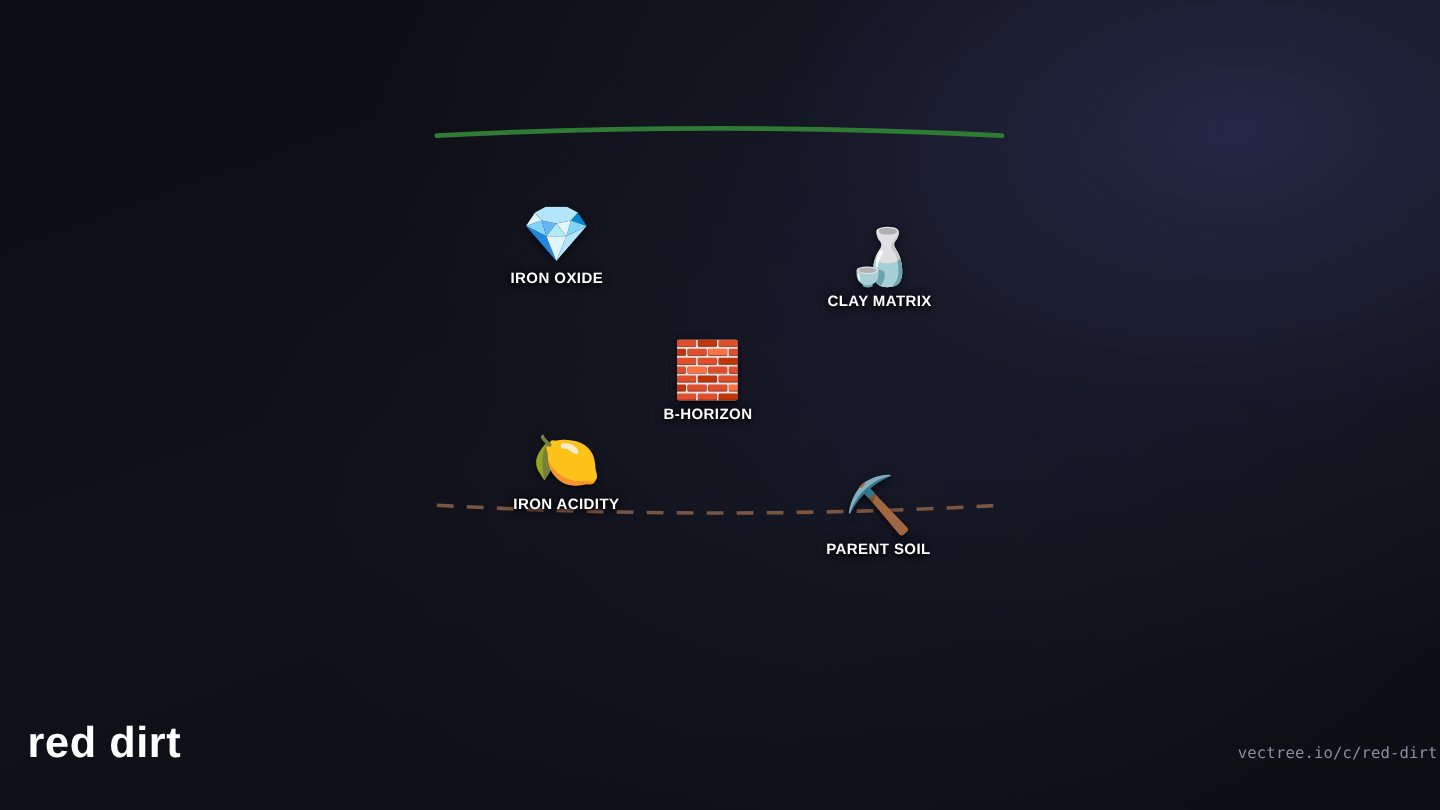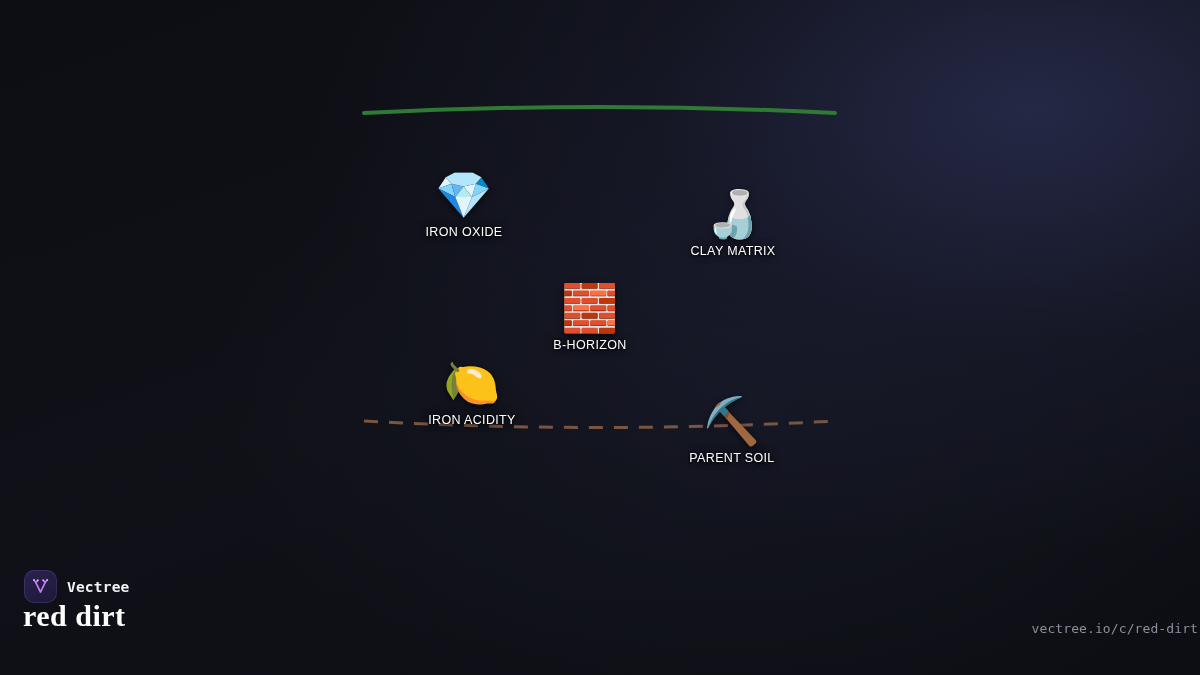--- a/index.html
+++ b/index.html
@@ -52,21 +52,21 @@
   .node .glyph {
     font-size: 46px;
     line-height: 1;
     display: block;
     font-family: "DejaVu Sans", sans-serif;
     text-shadow: 0 2px 6px rgba(0,0,0,0.65);
   }
   .node .caption {
     margin-top: 7px;
     font-size: 12.5px;
-    font-weight: 400;
+    font-weight: 700;
     letter-spacing: 0.35px;
     color: #ffffff;
     white-space: nowrap;
     text-shadow: 0 1px 3px rgba(0,0,0,0.95), 0 0 8px rgba(0,0,0,0.8);
   }
 
   
   #footer {
     position: absolute;
     left: 0;
@@ -96,22 +96,22 @@
     font-family: "DejaVu Sans Mono", "Liberation Mono", monospace;
     font-size: 14.5px;
     font-weight: 700;
     color: #f2f3f7;
     letter-spacing: 0.2px;
   }
   #page-title {
     position: absolute;
     left: 23px;
     top: 44px;
-    font-family: Liberation Serif, serif;
-    font-size: 30px;
+    font-family: Liberation Sans, sans-serif;
+    font-size: 36px;
     font-weight: 700;
     color: #ffffff;
     letter-spacing: 0.5px;
     line-height: 1;
     text-align: right;
   }
   #permalink {
     position: absolute;
     right: 2px;
     top: 64px;
@@ -155,40 +155,20 @@
 
     <div class="node" style="left:732px; top:398px;">
       <span class="glyph">⛏️</span>
       <span class="caption">PARENT SOIL</span>
     </div>
 
   </div>
 
   <div id="footer">
 
-    <div id="brand-row">
-      <div id="brand-mark">
-        <svg width="21" height="21" viewBox="0 0 24 24" aria-hidden="true">
-          <g fill="none" stroke="#c77df5" stroke-width="1.9" stroke-linecap="round" stroke-linejoin="round">
-            <path d="M6.6 7.2 L12 18.4 L17.4 7.2"></path>
-            <path d="M6.6 7.2 L4.6 4.9"></path>
-            <path d="M6.6 7.2 L8.7 5.2"></path>
-            <path d="M17.4 7.2 L15.3 5.2"></path>
-            <path d="M17.4 7.2 L19.5 4.9"></path>
-          </g>
-          <g fill="#e3a9ff">
-            <circle cx="4.5" cy="4.6" r="1.05"></circle>
-            <circle cx="8.9" cy="4.9" r="1.05"></circle>
-            <circle cx="15.1" cy="4.9" r="1.05"></circle>
-            <circle cx="19.6" cy="4.6" r="1.05"></circle>
-          </g>
-        </svg>
-      </div>
-      <span id="brand-name">Vectree</span>
-    </div>
 
     <div id="page-title">red dirt</div>
 
     <div id="permalink">vectree.io/c/red-dirt</div>
 
   </div>
 
 </div>
 
 </body></html>

